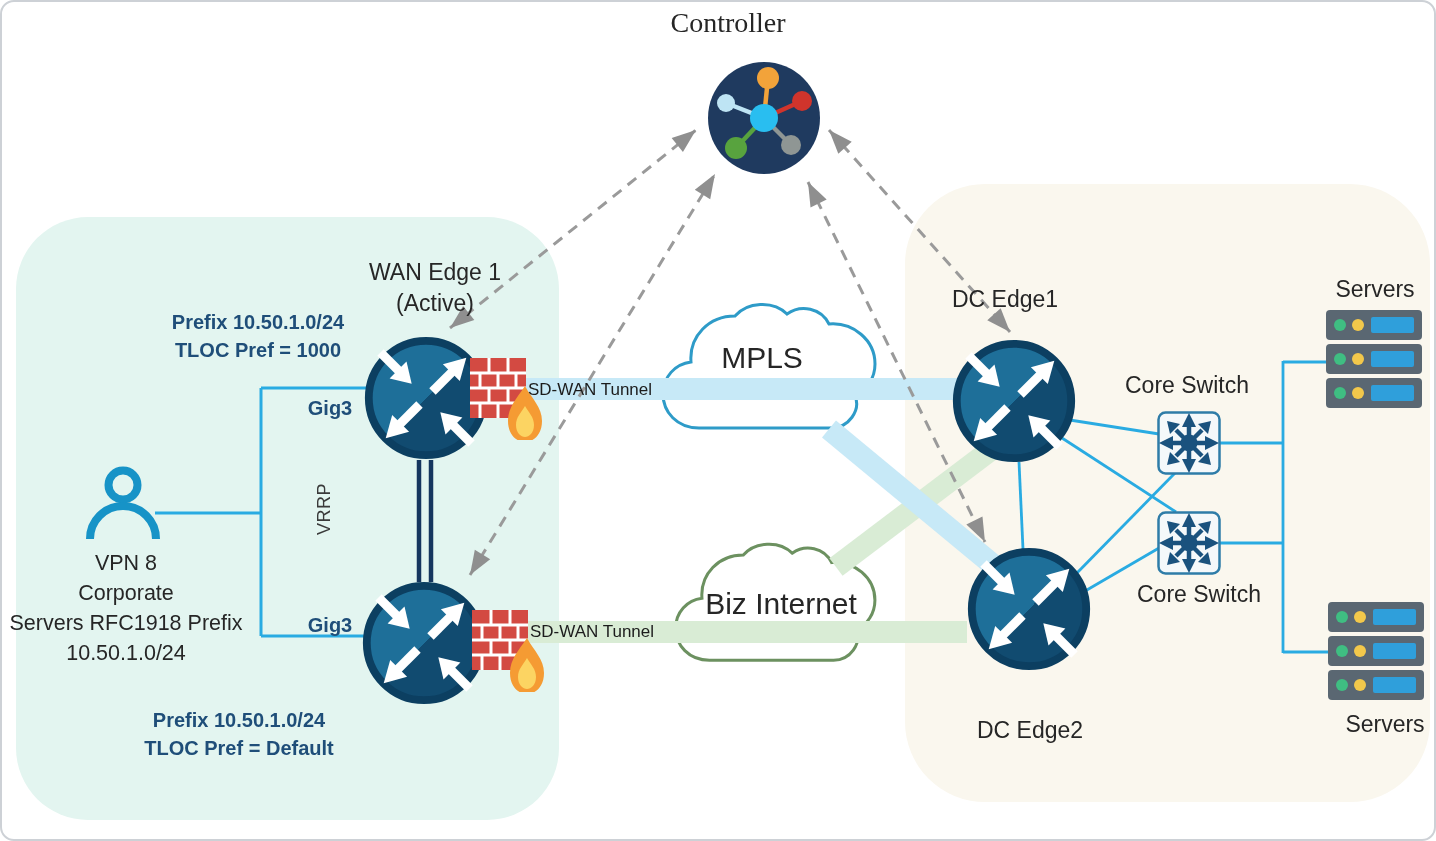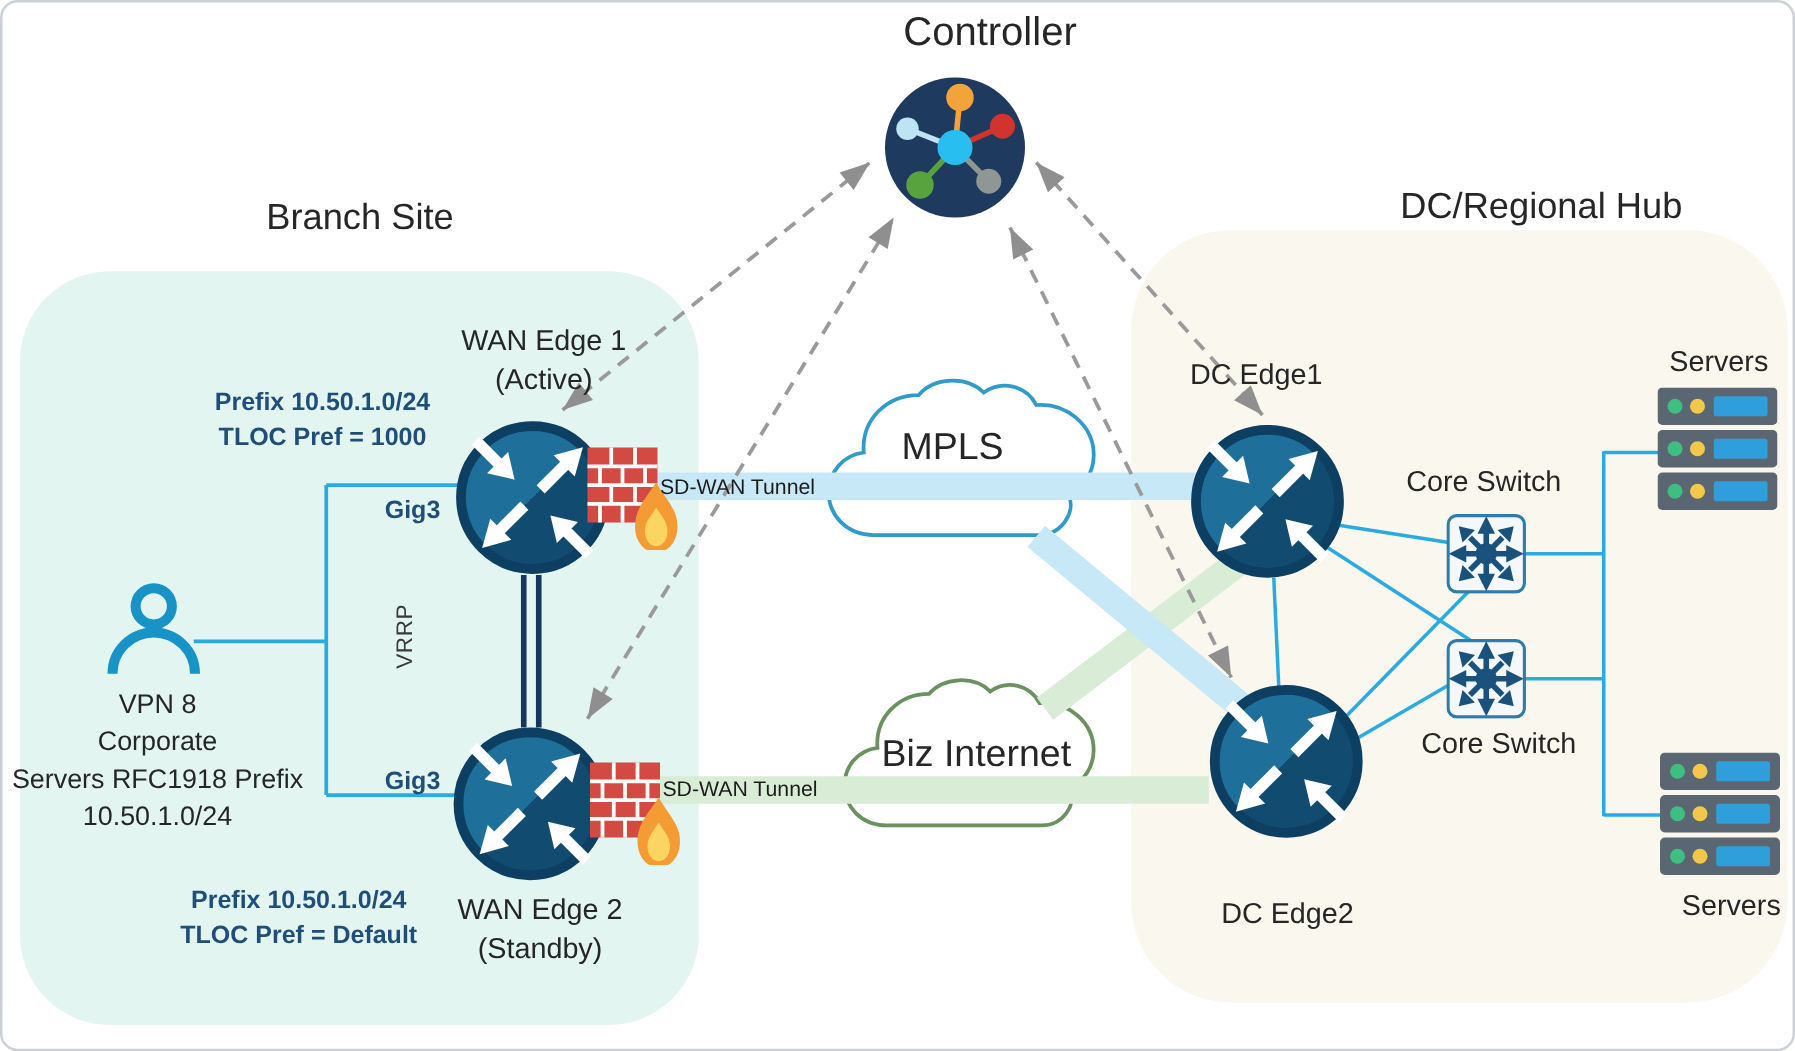--- a/index.html
+++ b/index.html
@@ -201,31 +201,25 @@
       </g>
       <circle cx="4" cy="-40" r="11" fill="#f2a33a"></circle>
       <circle cx="38" cy="-17" r="10" fill="#d0342c"></circle>
       <circle cx="27" cy="27" r="10" fill="#8f9694"></circle>
       <circle cx="-28" cy="30" r="11" fill="#58a33e"></circle>
       <circle cx="-38" cy="-15" r="9" fill="#bee4f4"></circle>
       <circle r="14" fill="#29bef0"></circle>
     </g>
   </svg>
 
-  <div class="lbl title" style="left:790px;top:5px;font-size:32px;">Controller</div>
-  <div class="lbl title" style="left:286px;top:156px;">Branch Site</div>
-  <div class="lbl title" style="left:1231px;top:147px;">DC/Regional Hub</div>
+  <div class="lbl title" style="left:726px;top:5px;font-size:28px;font-family:Liberation Serif, serif;">Controller</div>
 
   <div class="lbl node-lbl" style="left:433px;top:255px;">
     <div>WAN Edge 1</div>
     <div>(Active)</div>
-  </div>
-  <div class="lbl node-lbl" style="left:430px;top:710px;">
-    <div>WAN Edge 2</div>
-    <div>(Standby)</div>
   </div>
 
   <div class="lbl blue-note" style="left:256px;top:306px;">
     <div>Prefix 10.50.1.0/24</div>
     <div>TLOC Pref = 1000</div>
   </div>
   <div class="lbl blue-note" style="left:237px;top:704px;">
     <div>Prefix 10.50.1.0/24</div>
     <div>TLOC Pref = Default</div>
   </div>

